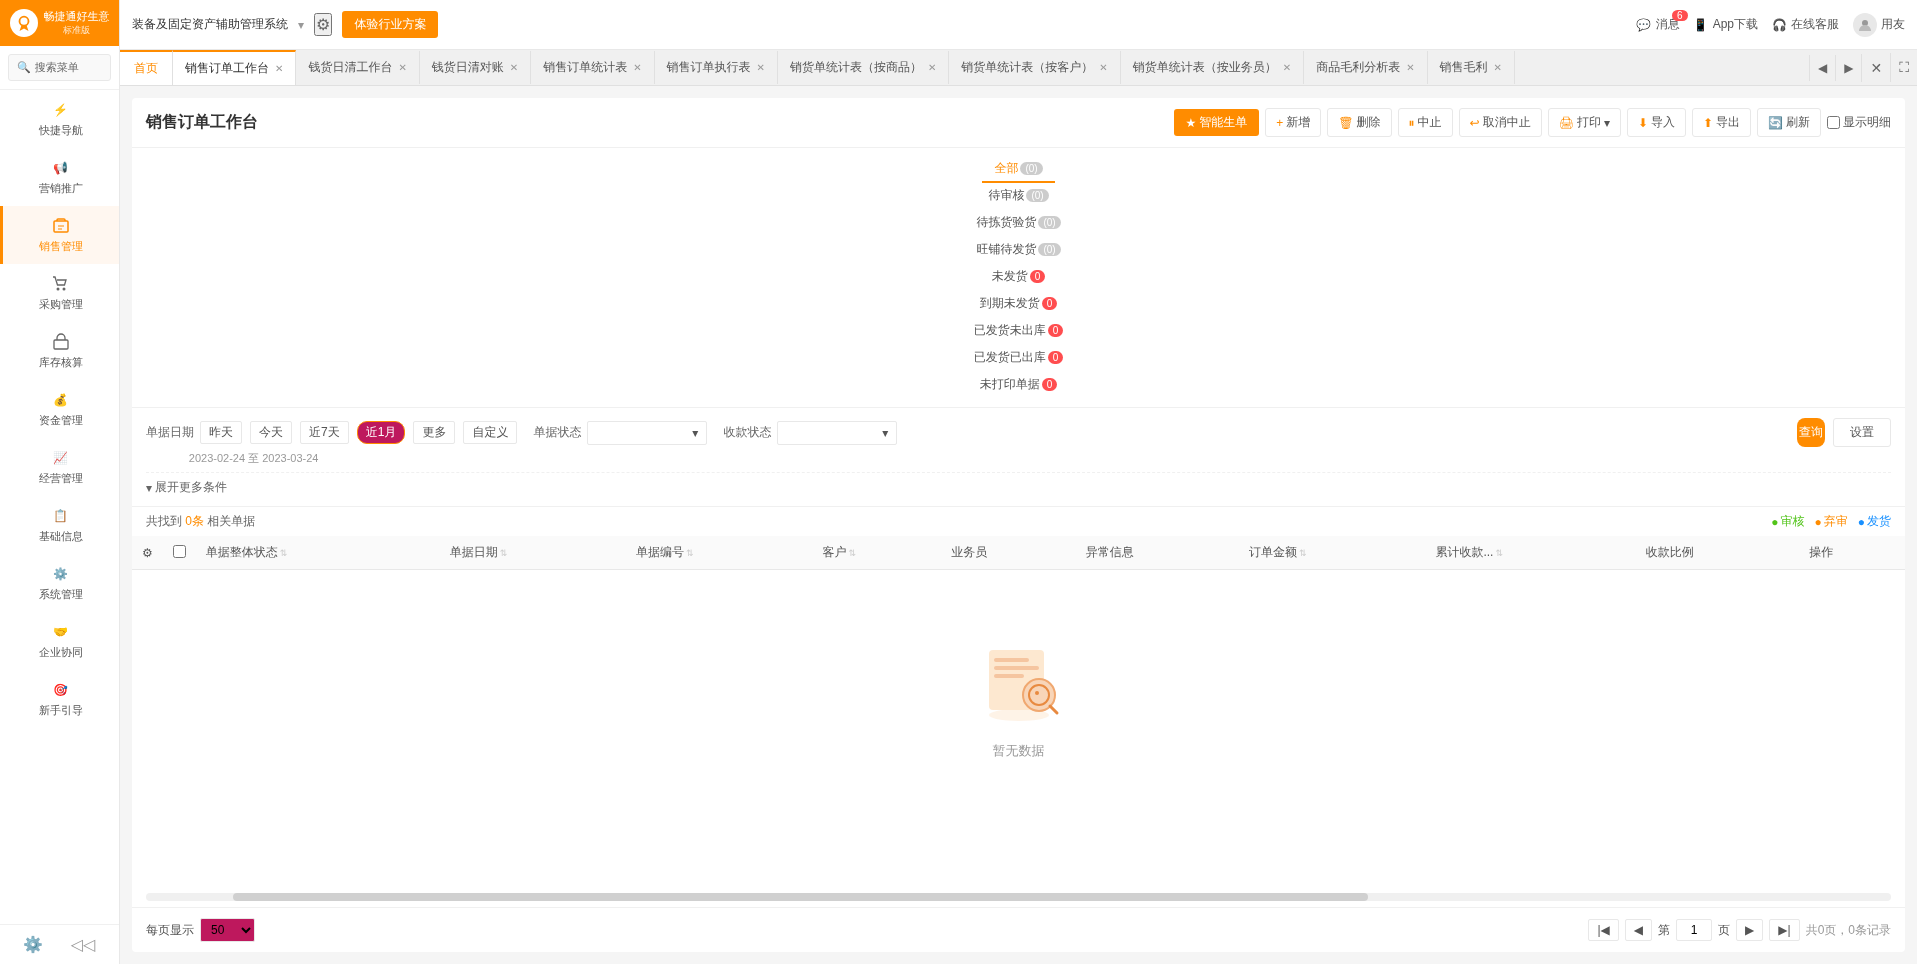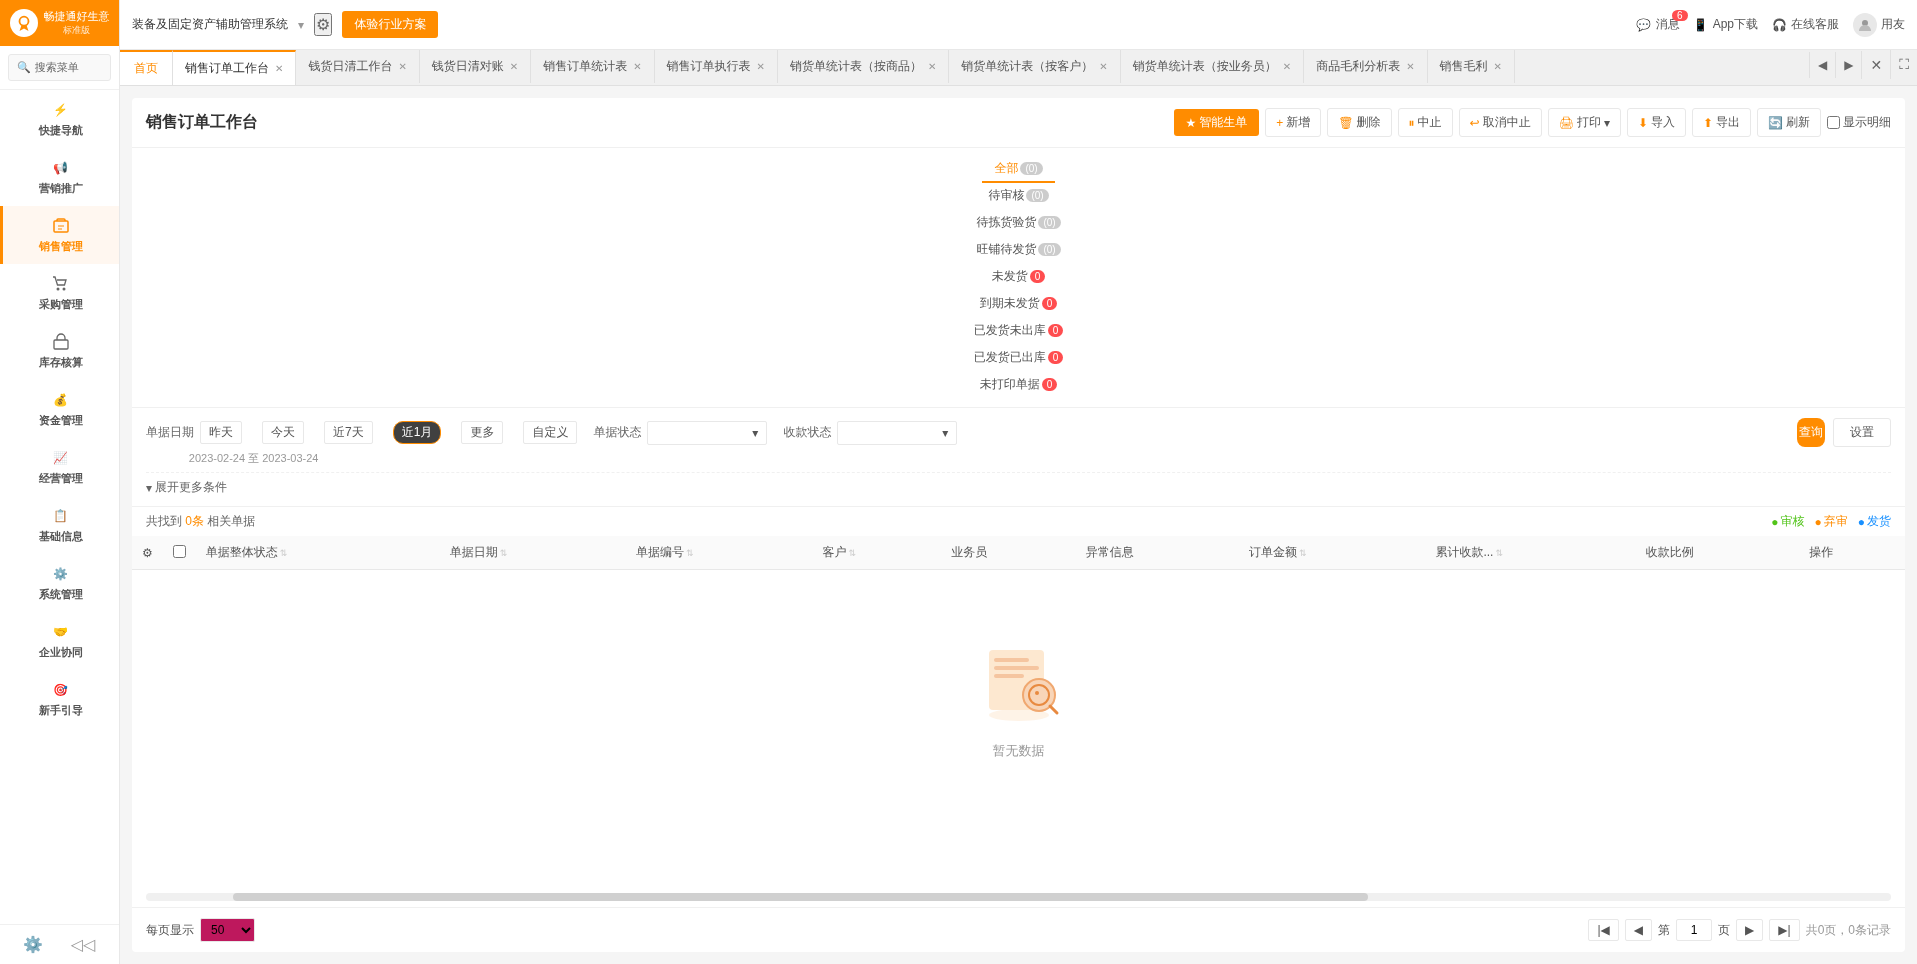--- a/index.html
+++ b/index.html
@@ -17,42 +17,42 @@
     .sidebar-logo-badge { font-size: 9px; color: rgba(255,255,255,0.8); }
     
     .sidebar-search { padding: 8px; border-bottom: 1px solid #f0f0f0; }
     .sidebar-search-btn { width: 100%; border: 1px solid #e8e8e8; background: #f9f9f9; padding: 5px 8px; border-radius: 3px; cursor: pointer; font-size: 11px; color: #666; text-align: left; display: flex; align-items: center; gap: 4px; }
     
     .sidebar-nav { flex: 1; overflow-y: auto; }
     .sidebar-item { display: flex; flex-direction: column; align-items: center; padding: 10px 6px; cursor: pointer; border-left: 3px solid transparent; transition: all 0.2s; }
     .sidebar-item.active { background: #fff7f0; border-left-color: #ff8c00; }
     .sidebar-item-icon { width: 20px; height: 20px; margin-bottom: 3px; display: flex; align-items: center; justify-content: center; color: #666; }
     .sidebar-item.active .sidebar-item-icon { color: #ff8c00; }
-    .sidebar-item-label { font-size: 11px; color: #555; text-align: center; font-weight: bold; }
+    .sidebar-item-label { font-size: 11px; color: #555; text-align: center; }
     .sidebar-item.active .sidebar-item-label { color: #ff8c00; }
     
     .sidebar-bottom { padding: 10px; display: flex; justify-content: space-around; border-top: 1px solid #f0f0f0; }
     .sidebar-bottom-btn { cursor: pointer; color: #999; font-size: 16px; }
     
     
     .main { flex: 1; display: flex; flex-direction: column; overflow: hidden; }
     
     
     .topbar { height: 50px; background: white; border-bottom: 1px solid #e8e8e8; display: flex; align-items: center; padding: 0 12px; gap: 10px; }
     .topbar-title-text { font-weight: 500; }
     .topbar-dropdown-btn { border: none; background: none; cursor: pointer; color: #999; font-size: 12px; }
     .settings-btn { color: #666; cursor: pointer; font-size: 16px; }
     .industry-btn { background: #ff8c00; color: white; border: none; padding: 5px 12px; border-radius: 3px; cursor: pointer; font-size: 12px; }
     .topbar-right { display: flex; align-items: center; gap: 14px; }
     .topbar-right-item { display: flex; align-items: center; gap: 4px; color: #555; cursor: pointer; font-size: 12px; position: relative; }
     .badge { background: #ff4d4f; color: white; border-radius: 10px; padding: 0 4px; font-size: 10px; position: absolute; top: -6px; right: -8px; min-width: 16px; text-align: center; }
     .user-avatar { width: 24px; height: 24px; background: #e8e8e8; border-radius: 50%; display: flex; align-items: center; justify-content: center; }
     
     
-    .tabbar { background: #f0f0f0; border-bottom: 1px solid #e0e0e0; display: flex; align-items: flex-start; overflow: hidden; }
+    .tabbar { background: #f0f0f0; border-bottom: 1px solid #e0e0e0; display: flex; align-items: center; overflow: hidden; }
     .tab { display: flex; align-items: center; padding: 8px 12px; gap: 4px; cursor: pointer; white-space: nowrap; font-size: 12px; color: #555; border-right: 1px solid #e0e0e0; background: #f0f0f0; position: relative; min-width: 0; flex-shrink: 0; }
     .tab.active { background: white; color: #333; border-top: 2px solid #ff8c00; }
     .tab-close { color: #999; font-size: 10px; cursor: pointer; margin-left: 2px; }
     .tab-first { padding: 8px 14px; font-size: 12px; color: #555; cursor: pointer; background: #f0f0f0; border-right: 1px solid #e0e0e0; }
     .tab-first.active { background: white; color: #ff8c00; font-weight: 500; }
     .tabbar-scroll-btns { display: flex; align-items: center; margin-left: auto; }
     .tab-scroll-btn { padding: 6px 8px; cursor: pointer; color: #666; background: #f0f0f0; border-left: 1px solid #e0e0e0; font-size: 12px; }
     .tab-pin-btn { padding: 6px 8px; cursor: pointer; color: #666; background: #f0f0f0; border-left: 1px solid #e0e0e0; font-size: 14px; }
     
     
@@ -75,23 +75,23 @@
     .sub-tab { padding: 4px 12px; cursor: pointer; font-size: 12px; color: #555; border-bottom: 2px solid transparent; }
     .sub-tab.active { color: #ff8c00; border-bottom-color: #ff8c00; }
     .sub-tab-badge { background: #ff4d4f; color: white; border-radius: 10px; padding: 1px 5px; font-size: 10px; margin-left: 2px; }
     .sub-tab-badge-zero { background: #ccc; }
     
     
     .filter-area { padding: 10px 14px; border-bottom: 1px solid #f0f0f0; }
     .filter-row { display: flex; align-items: center; gap: 16px; flex-wrap: wrap; }
     .filter-item { display: flex; align-items: center; gap: 6px; }
     .filter-label { font-size: 12px; color: #666; white-space: nowrap; }
-    .filter-date-btns { display: flex; align-items: flex-start; gap: 20px; }
+    .filter-date-btns { display: flex; align-items: flex-start; gap: 8px; }
     .date-btn { padding: 2px 8px; border: 1px solid #e8e8e8; background: white; cursor: pointer; border-radius: 2px; font-size: 12px; color: #555; }
-    .date-btn.active { background: #404040; color: white; border-color: #ff8c00; border-radius: 10px; }
+    .date-btn.active { background: #be185d; color: white; border-color: #ff8c00; border-radius: 10px; }
     .filter-select { border: 1px solid #e8e8e8; background: white; padding: 4px 8px; border-radius: 2px; font-size: 12px; color: #555; cursor: pointer; min-width: 120px; display: flex; align-items: center; justify-content: space-between; gap: 30px; }
     .expand-btn { display: flex; align-items: center; gap: 3px; color: #666; cursor: pointer; font-size: 12px; margin: 0 auto; }
     .query-btn { background: #ff8c00; color: white; border: none; padding: 5px 2px; border-radius: 8px; cursor: pointer; font-size: 12px; }
     .set-btn { background: white; color: #555; border: 1px solid #e8e8e8; padding: 5px 16px; border-radius: 3px; cursor: pointer; font-size: 12px; }
     
     
     .stats-row { padding: 6px 14px; display: flex; align-items: center; justify-content: space-between; }
     .stats-text { font-size: 12px; color: #666; }
     .stats-text span { color: #ff8c00; font-weight: 500; }
     .action-btns { display: flex; align-items: center; gap: 10px; }

